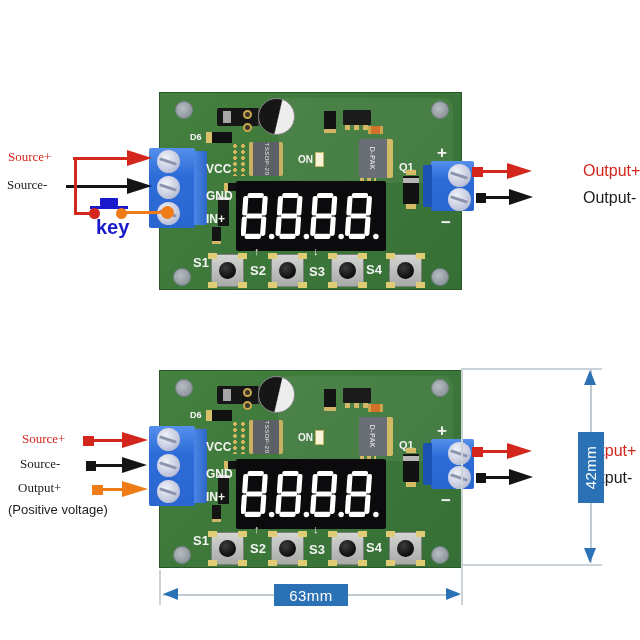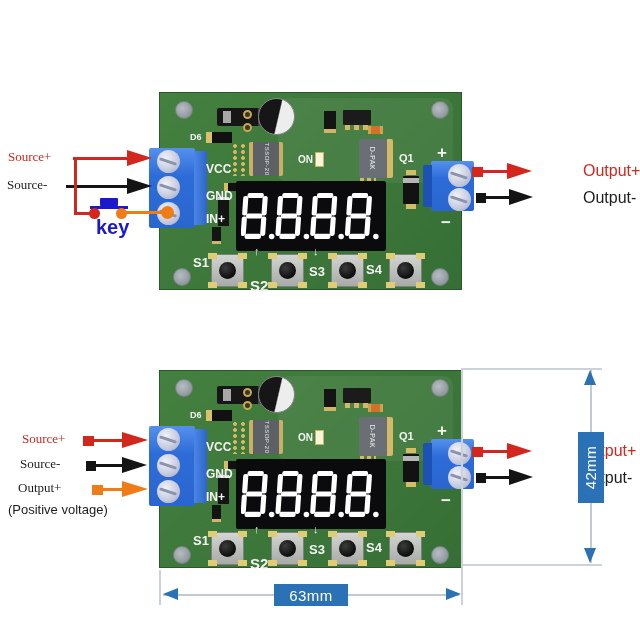--- a/index.html
+++ b/index.html
@@ -80,24 +80,24 @@
   .btn:before { top:-2px; } .btn:after { bottom:-2px; }
   .plunger { position:absolute; left:7px; top:7px; width:17px; height:17px; border-radius:50%;
     background:radial-gradient(circle at 38% 35%, #3c3c3c, #0c0c0c 70%); }
   .btn.b1{left:51px} .btn.b2{left:111px} .btn.b3{left:171px} .btn.b4{left:229px}
 
   .silk { position:absolute; color:#f4f4f2; font-weight:bold; }
   .silk.vcc{left:46px;top:69px;font-size:12px} .silk.gnd{left:46px;top:96px;font-size:12px}
   .silk.inp{left:46px;top:119px;font-size:12px}
   .silk.d6{left:30px;top:39px;font-size:9px;font-weight:600}
   .silk.on{left:138px;top:61px;font-size:10px}
-  .silk.q1{left:239px;top:59px;font-size:11px}
+  .silk.q1{left:239px;top:68px;font-size:11px}
   .silk.tplus{left:277px;top:50px;font-size:17px}
   .silk.tminus{left:281px;top:120px;font-size:17px}
-  .silk.s1{left:33px;top:162px;font-size:13px} .silk.s2{left:90px;top:184px;font-size:15px}
+  .silk.s1{left:33px;top:162px;font-size:13px} .silk.s2{left:90px;top:170px;font-size:13px}
   .silk.s3{left:149px;top:171px;font-size:13px} .silk.s4{left:206px;top:169px;font-size:13px}
   .silk.aup{left:94px;top:152px;font-size:11px;font-weight:600}
   .silk.adn{left:153px;top:152px;font-size:11px;font-weight:600}
 
   
   .lterm { position:absolute; left:-11px; top:55px; width:59px; height:80px; }
   .lterm .face { position:absolute; left:0; top:0; width:46px; height:80px; border-radius:2px;
     background:linear-gradient(180deg,#5590ec 0%,#2d6cd8 35%,#2a66cf 100%); }
   .lterm .flange { position:absolute; left:45px; top:3px; width:13px; height:74px;
     background:linear-gradient(90deg,#4b86e6,#2d66c6); border-radius:0 2px 2px 0; }

